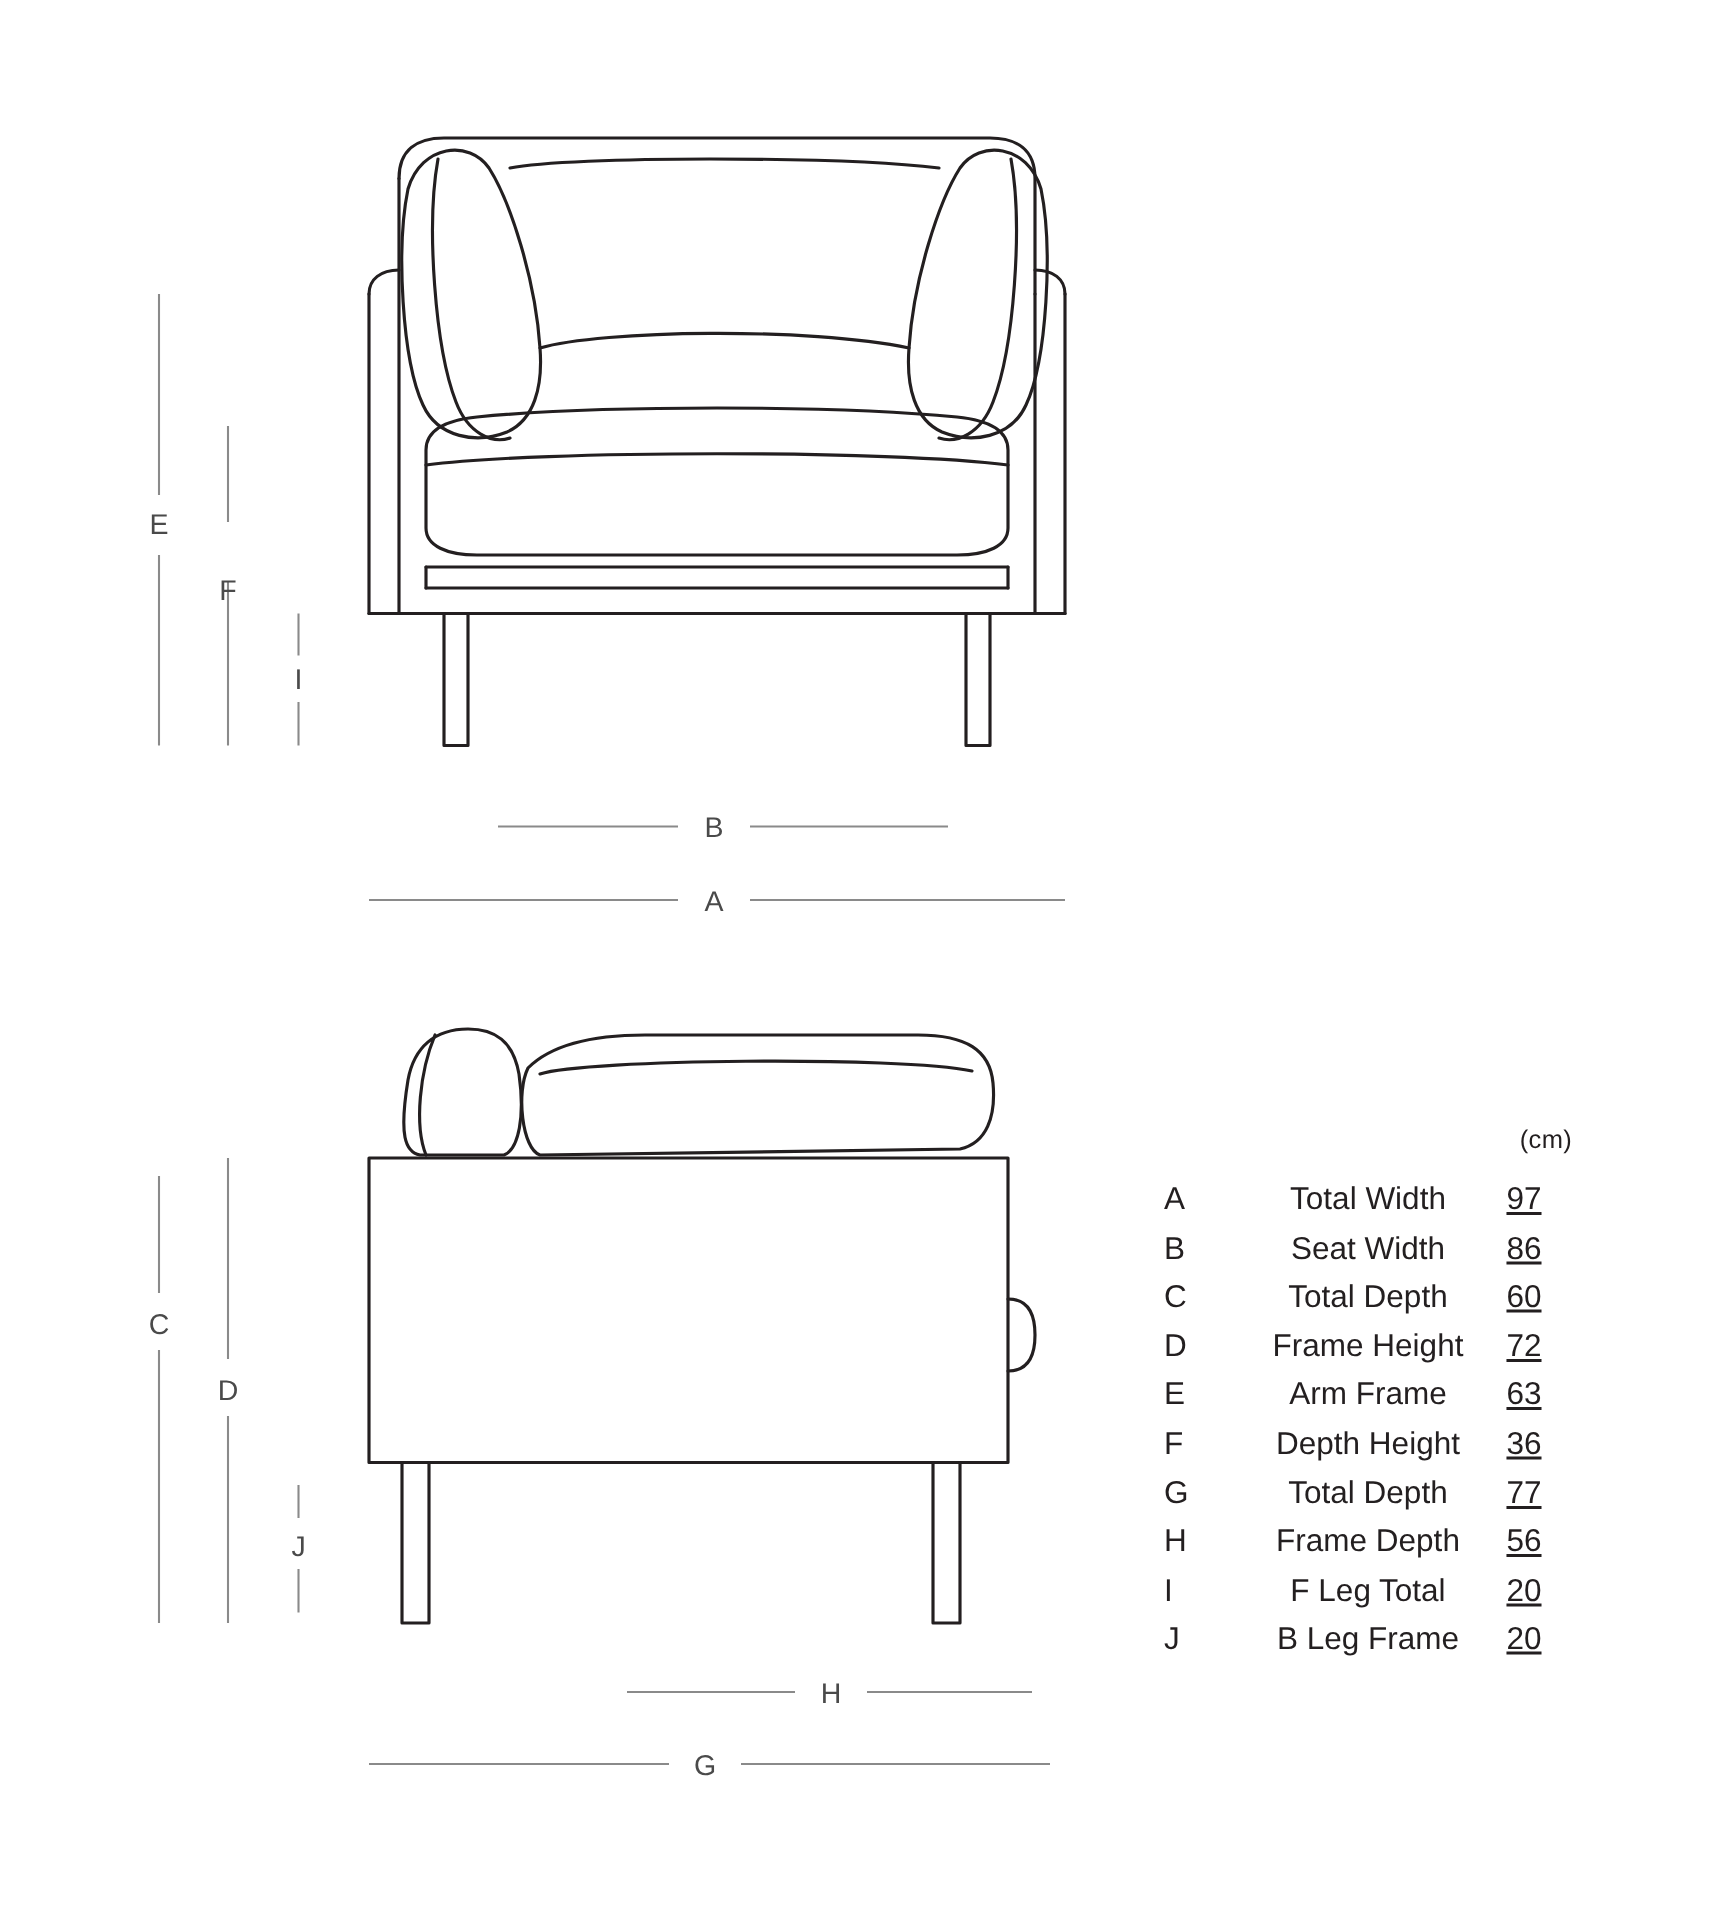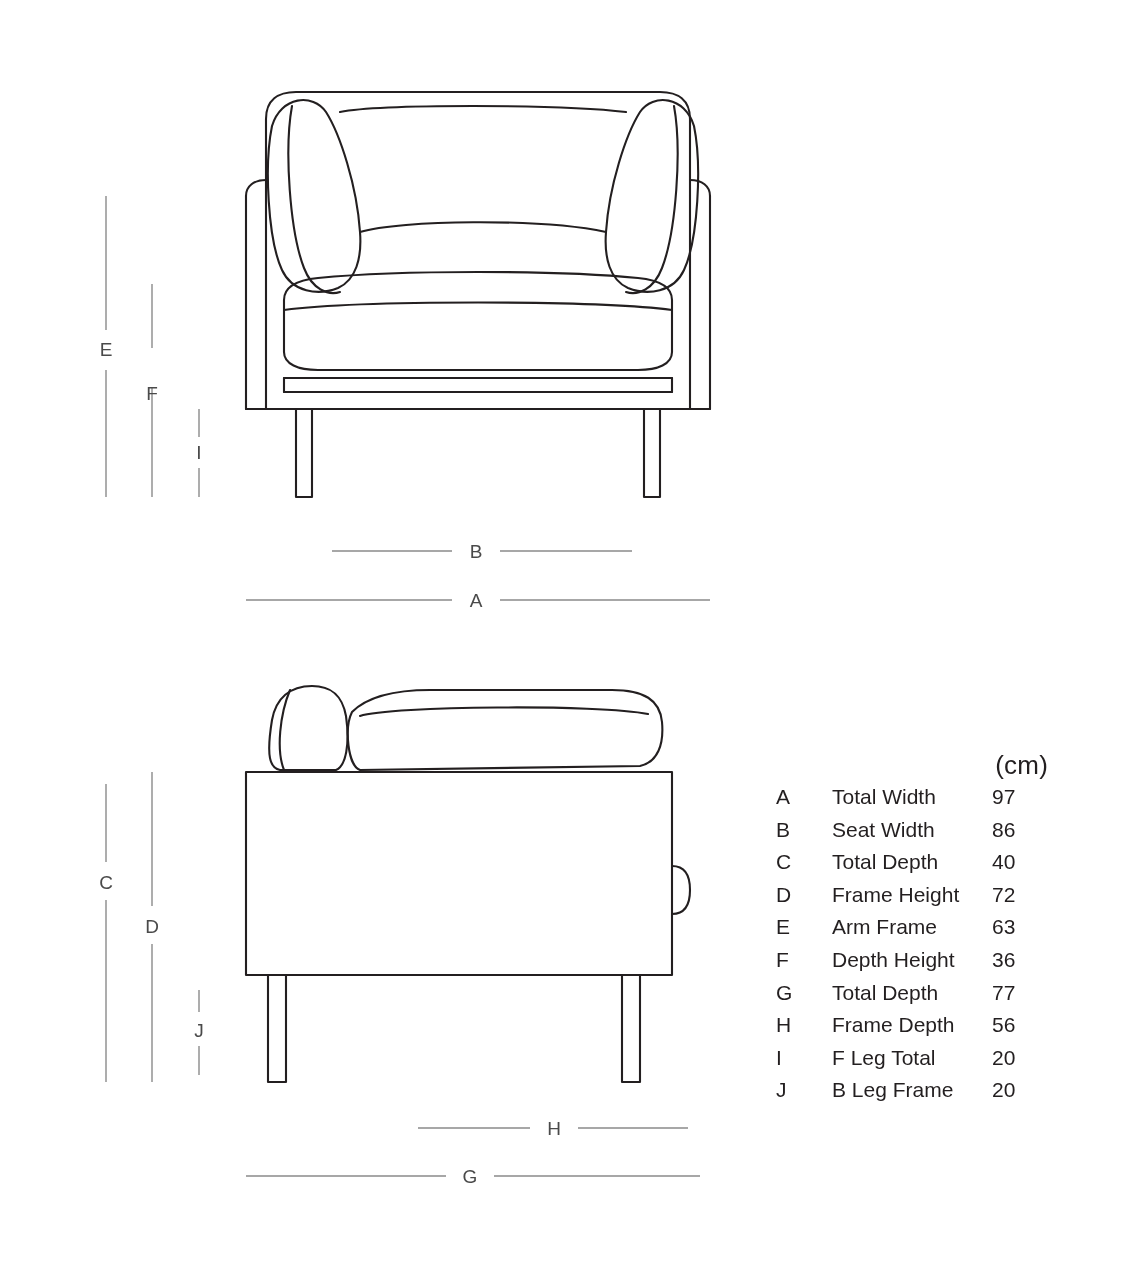--- a/index.html
+++ b/index.html
@@ -33,48 +33,50 @@
     fill: #4a4a4a;
   }
   .spec-table {
     position: absolute;
     left: 776px;
     top: 750px;
     width: 300px;
   }
   .spec-unit {
     text-align: right;
-    font-size: 26px;
+    font-size: 17px;
     color: #231f20;
     padding-right: 28px;
+    margin-bottom: 14px;
     letter-spacing: 0.2px;
   }
   table.specs {
     border-collapse: collapse;
     font-size: 21px;
     color: #231f20;
   }
   table.specs td {
     padding: 2px 0;
     line-height: 28.6px;
     white-space: nowrap;
   }
   td.key {
     width: 56px;
     text-align: left;
     padding-right: 6px;
   }
   td.name {
     width: 160px;
-    text-align: left;
+    text-align: center;
     padding-right: 22px;
   }
   td.val {
     width: 48px;
-    text-align: left;
+    text-align: center;
+    text-decoration: underline;
   }
 </style>
 </head>
 <body>
 
 <div class="stage">
 
   <svg class="diagram" viewBox="0 0 1146 1282">
 
     <g fill="none" stroke="#231f20" stroke-width="2.1" stroke-linejoin="round" stroke-linecap="round">
@@ -194,21 +196,21 @@
           <td class="val">97</td>
         </tr>
         <tr>
           <td class="key">B</td>
           <td class="name">Seat Width</td>
           <td class="val">86</td>
         </tr>
         <tr>
           <td class="key">C</td>
           <td class="name">Total Depth</td>
-          <td class="val">40</td>
+          <td class="val">60</td>
         </tr>
         <tr>
           <td class="key">D</td>
           <td class="name">Frame Height</td>
           <td class="val">72</td>
         </tr>
         <tr>
           <td class="key">E</td>
           <td class="name">Arm Frame</td>
           <td class="val">63</td>

